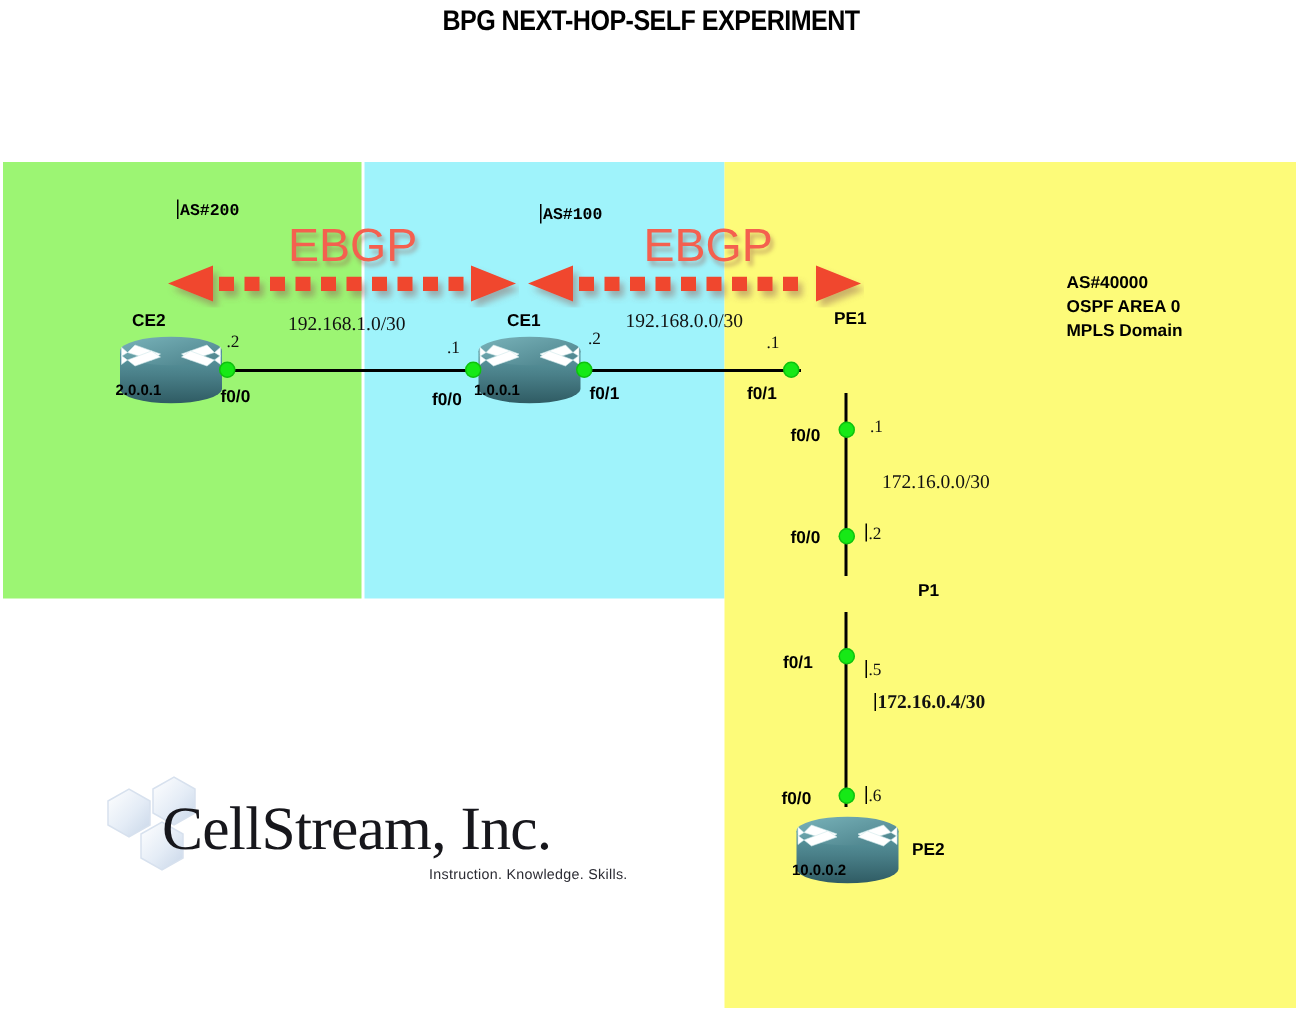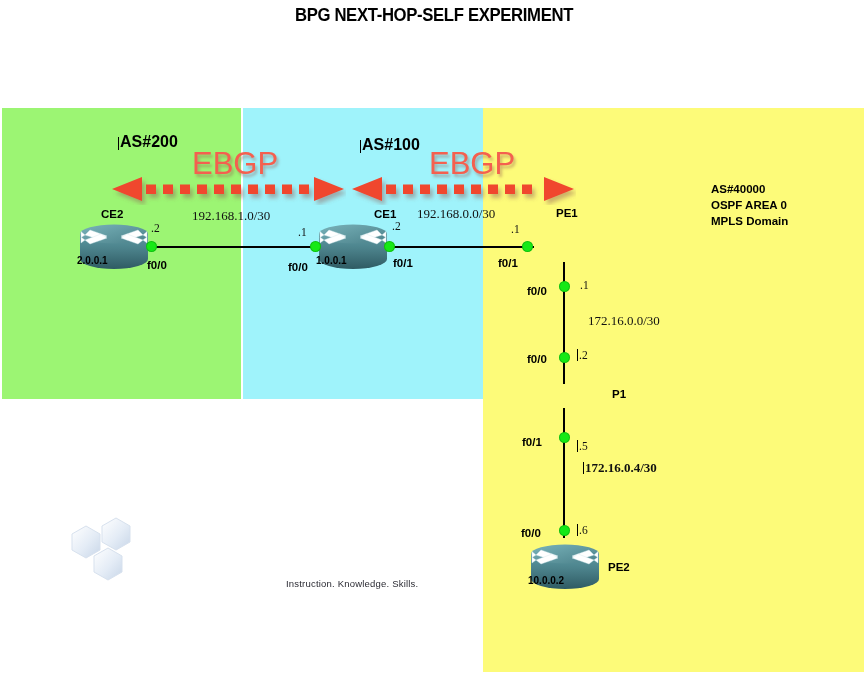--- a/index.html
+++ b/index.html
@@ -48,25 +48,25 @@
     background: #9ff3fb;
   }
   #zone-as65000 {
     left: 483px; top: 108px;
     width: 381px; height: 564px;
     background: #fdfb79;
   }
 
   
   .as-label {
-    font-size: 16px;
-    font-weight: bold;
-    color: #000;
-    white-space: nowrap;
-    font-family: Liberation Sans, sans-serif;
+    font-size: 11px;
+    font-weight: bold;
+    color: #000;
+    white-space: nowrap;
+    font-family: Liberation Mono, monospace;
     padding-left: 32px;
   }
   .as-label::before {
     content: "";
     display: inline-block;
     width: 1px;
     height: 13px;
     background: #000;
     vertical-align: -3px;
     margin-right: 1px;
@@ -286,40 +286,40 @@
         <polygon points="61,6 44,12 50,16 66,11"></polygon>
         <polygon points="66,11 70,7.5 70,13.5"></polygon>
         <polygon points="13,20 30,14 24,10 8,16"></polygon>
         <polygon points="8,16 4,19 4,13"></polygon>
         <polygon points="61,20 44,14 50,10 66,16"></polygon>
         <polygon points="66,16 70,19 70,13"></polygon>
       </g>
     </svg>
     <div class="rtr-ip">2.0.0.1</div>
   </div>
-  <div class="abs router-name" style="left:101px; top:208px;">CE2</div>
+  <div class="abs router-name" style="left:88px; top:208px;">CE2</div>
 
   <div class="router" style="left:316px; top:224px;">
     <svg width="74" height="45" viewBox="0 0 74 45">
       <path d="M3,10 L3,35 a34,10 0 0 0 68,0 L71,10 Z" fill="url(#rg-body)"></path>
       <ellipse cx="37" cy="10" rx="34" ry="9.5" fill="url(#rg-top)"></ellipse>
       <g fill="#ffffff" stroke="#cfe7ea" stroke-width="0.4">
         <polygon points="13,6 30,12 24,16 8,11"></polygon>
         <polygon points="8,11 4,7.5 4,13.5"></polygon>
         <polygon points="61,6 44,12 50,16 66,11"></polygon>
         <polygon points="66,11 70,7.5 70,13.5"></polygon>
         <polygon points="13,20 30,14 24,10 8,16"></polygon>
         <polygon points="8,16 4,19 4,13"></polygon>
         <polygon points="61,20 44,14 50,10 66,16"></polygon>
         <polygon points="66,16 70,19 70,13"></polygon>
       </g>
     </svg>
     <div class="rtr-ip">1.0.0.1</div>
   </div>
-  <div class="abs router-name" style="left:338px; top:208px;margin-left:36px;">CE1</div>
+  <div class="abs router-name" style="left:338px; top:208px;">CE1</div>
 
   <div class="abs router-name" style="left:556px; top:207px;">PE1</div>
 
   <div class="abs router-name" style="left:612px; top:388px;">P1</div>
 
   <div class="router" style="left:528px; top:544px;">
     <svg width="74" height="45" viewBox="0 0 74 45">
       <path d="M3,10 L3,35 a34,10 0 0 0 68,0 L71,10 Z" fill="url(#rg-body)"></path>
       <ellipse cx="37" cy="10" rx="34" ry="9.5" fill="url(#rg-top)"></ellipse>
       <g fill="#ffffff" stroke="#cfe7ea" stroke-width="0.4">
@@ -372,16 +372,17 @@
           <stop offset="55%" stop-color="#e4ecf6"></stop>
           <stop offset="100%" stop-color="#c8d6e8"></stop>
         </linearGradient>
       </defs>
       <g fill="url(#hexg)" stroke="#d7e1ee" stroke-width="1">
         <polygon points="8,26 22,18 36,26 36,42 22,50 8,42"></polygon>
         <polygon points="38,18 52,10 66,18 66,34 52,42 38,34"></polygon>
         <polygon points="30,48 44,40 58,48 58,64 44,72 30,64"></polygon>
       </g>
     </svg>
+    <div class="logo-text">CellStream, Inc.</div>
     <div class="logo-tag">Instruction. Knowledge. Skills.</div>
   </div>
 
 </div>
 
 </body></html>

